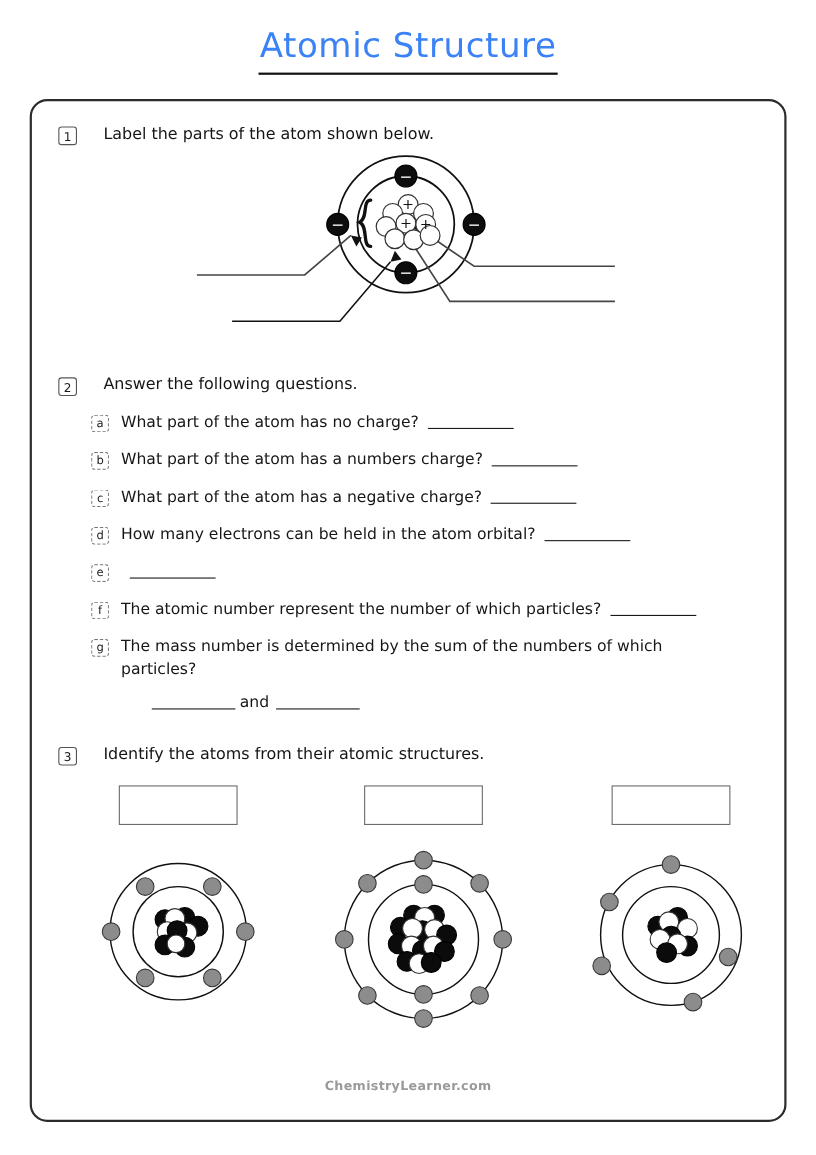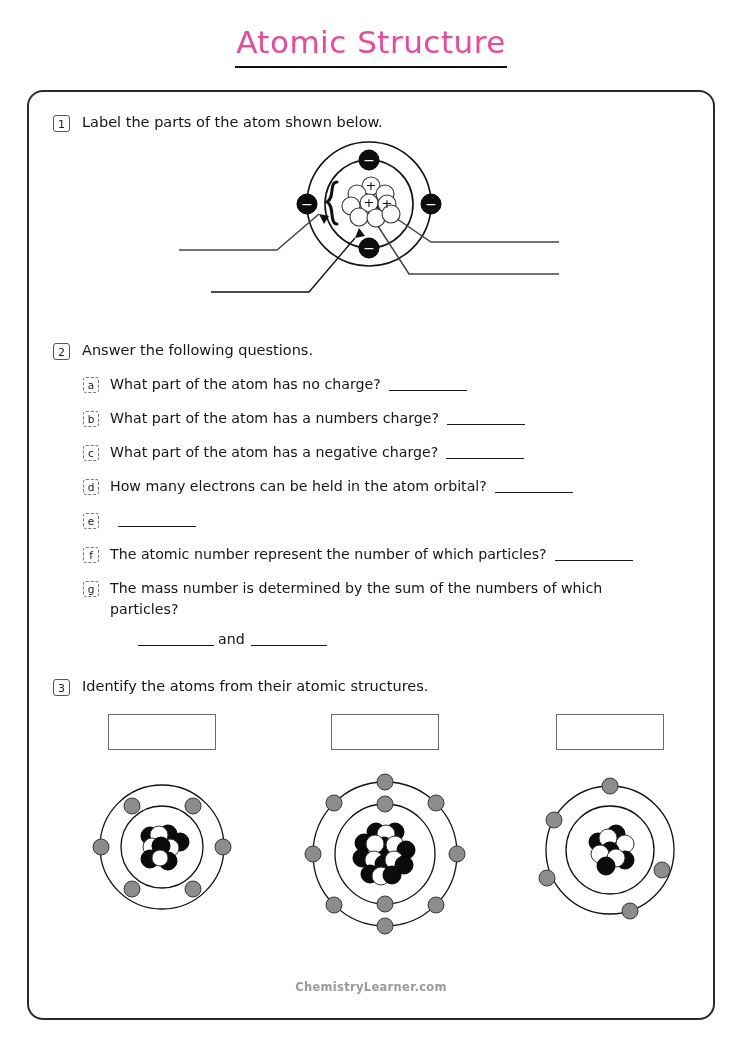--- a/index.html
+++ b/index.html
@@ -15,21 +15,21 @@
     position: relative;
     overflow: hidden;
   }
 
   
   .page-title {
     text-align: center;
     font-size: 31px;
     font-weight: 400;
     letter-spacing: 0.5px;
-    color: #ec4899;
+    color: #3b82f6;
     margin: 0;
     padding-top: 24px;
     font-family: "DejaVu Sans", "Liberation Sans", sans-serif;
   }
   .title-wrap {
     text-align: center;
   }
   .title-underline {
     width: 272px;
     height: 2px;
@@ -62,21 +62,21 @@
     border: 1px solid #555;
     border-radius: 3px;
     font-size: 11px;
     line-height: 17px;
     text-align: center;
     color: #1a1a1a;
     box-sizing: border-box;
     margin-top: 3px;
   }
   .q-text {
-    margin-left: 12px;
+    margin-left: 24px;
     font-size: 14.5px;
     line-height: 20px;
     color: #161616;
   }
 
   .sub-row {
     display: flex;
     align-items: flex-start;
     margin-bottom: 13px;
   }

